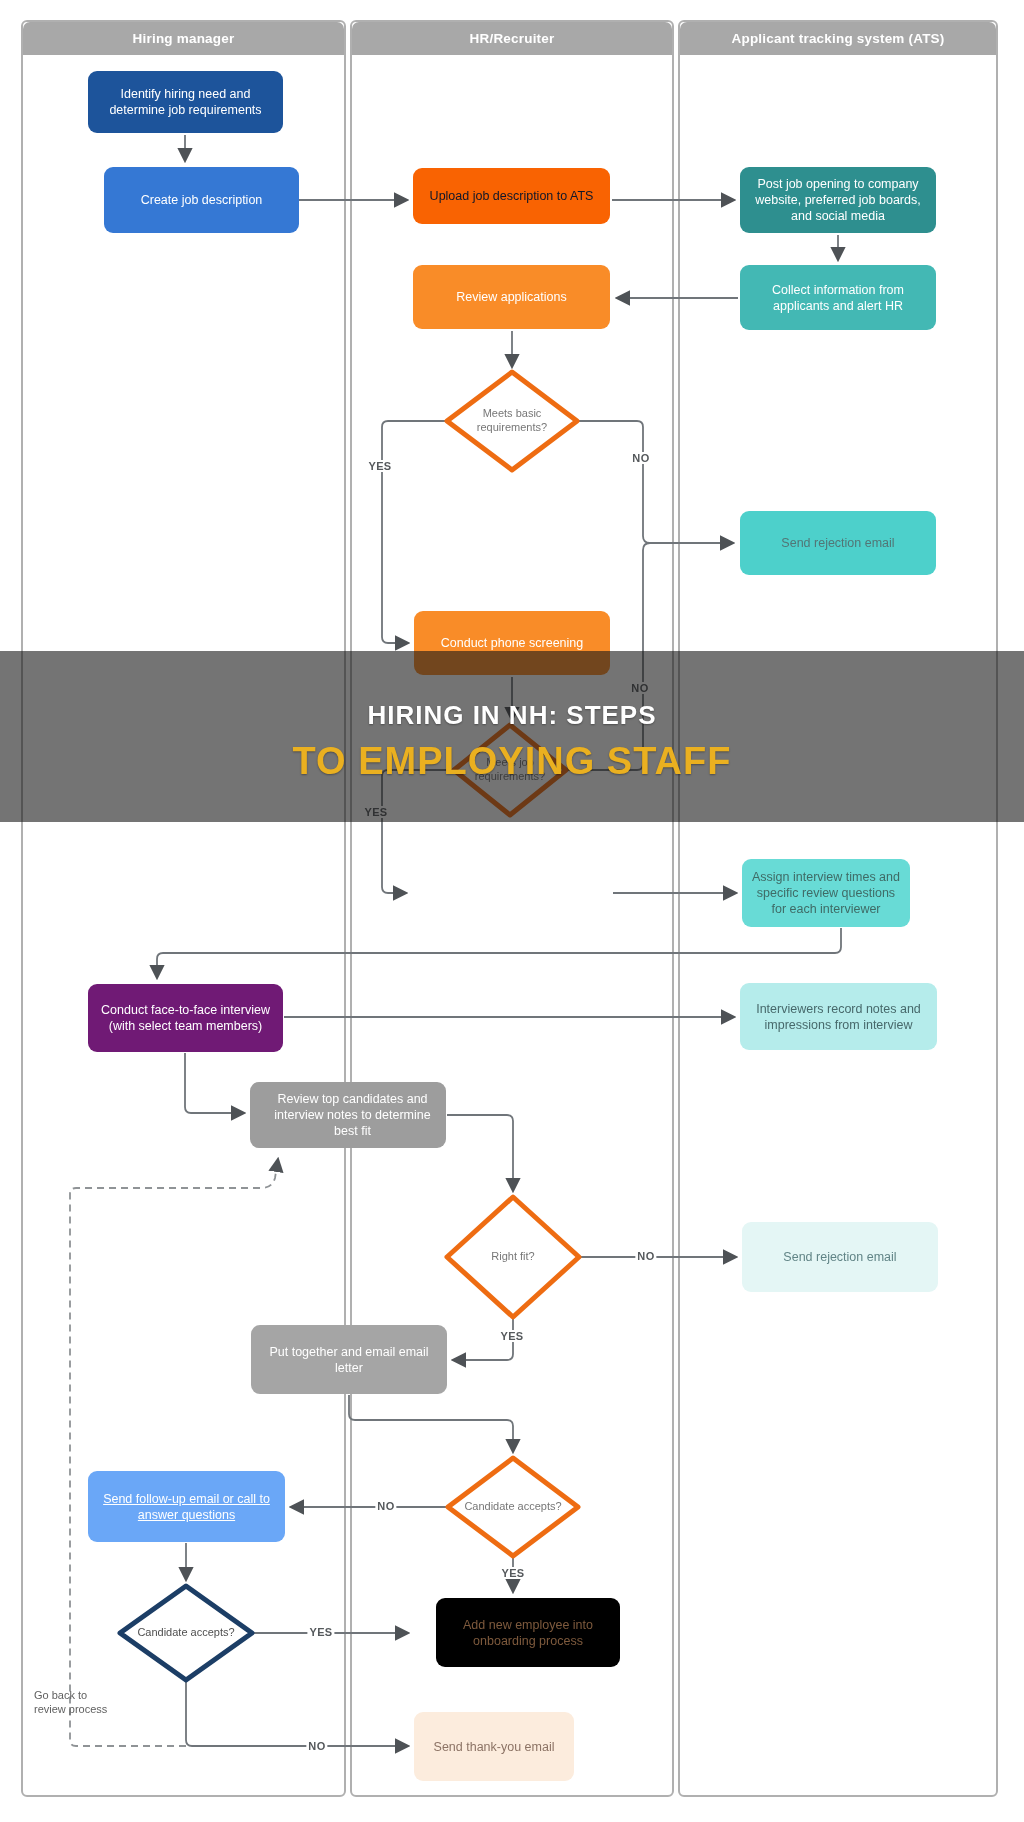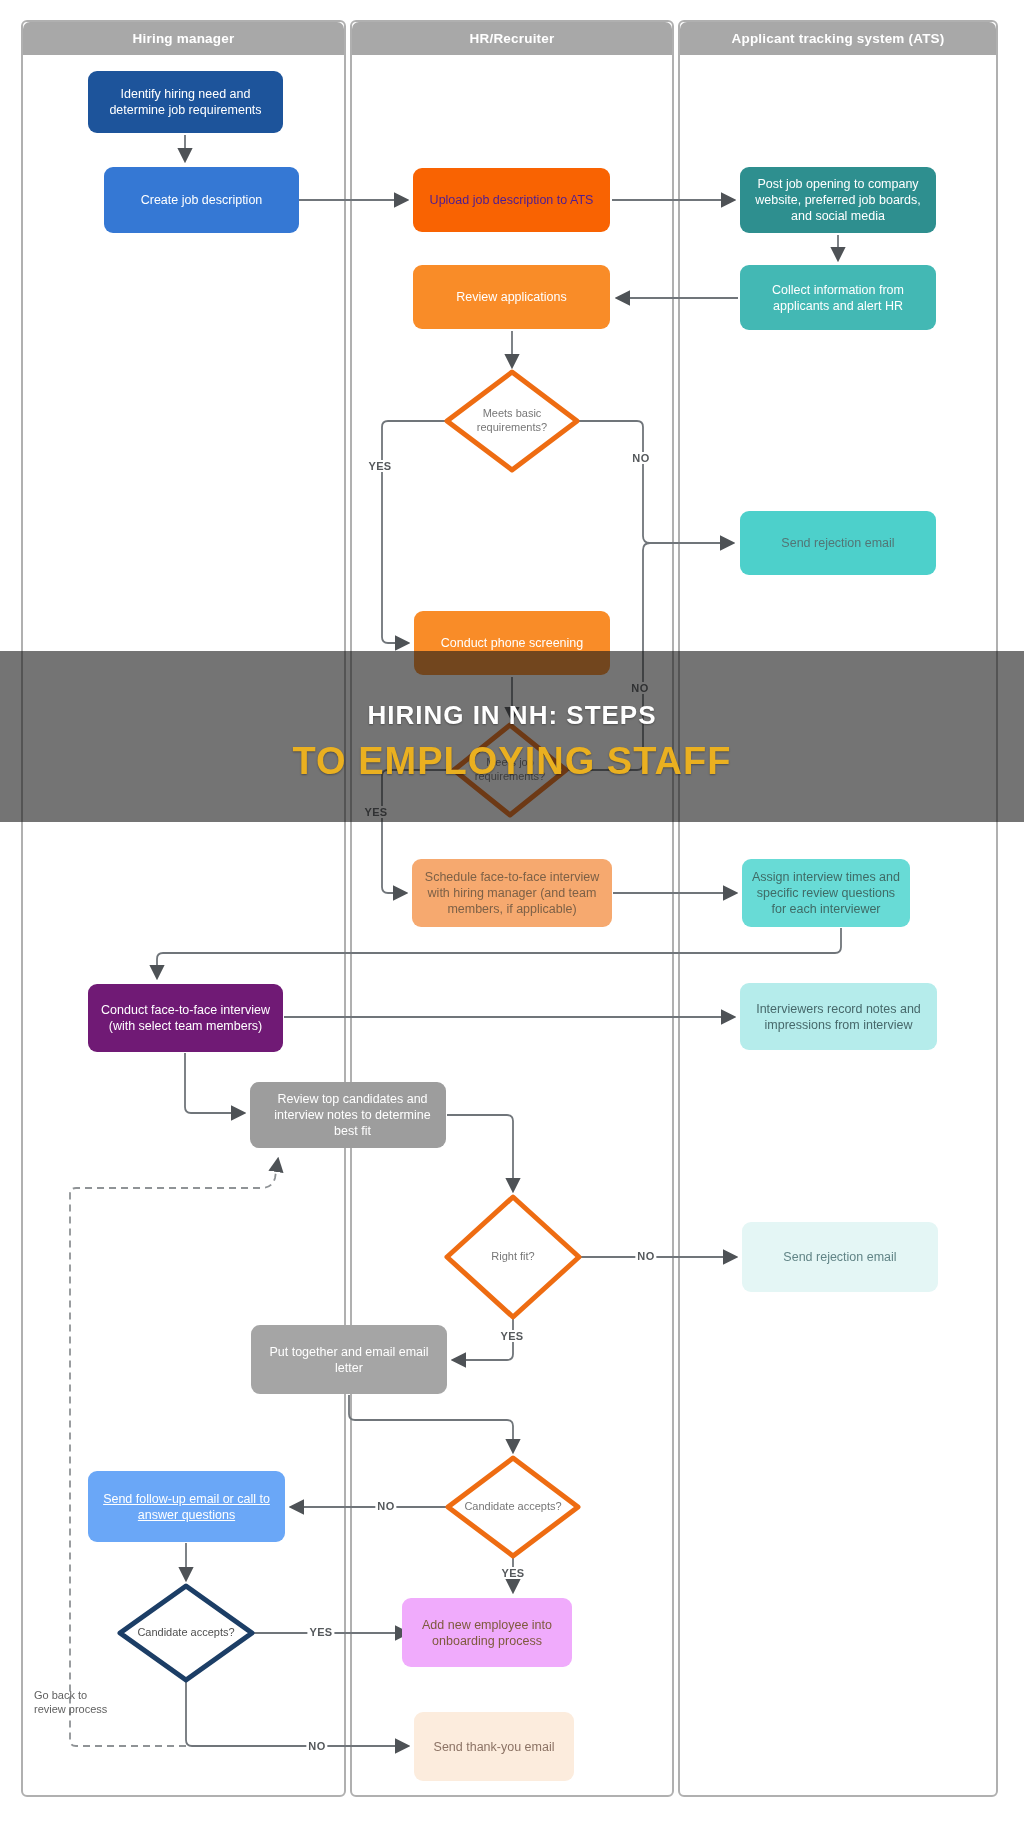--- a/index.html
+++ b/index.html
@@ -83,35 +83,34 @@
         <polygon points="510,725 566,770 510,815 454,770" fill="#ffffff" stroke="#ee6c12" stroke-width="5" stroke-linejoin="round"></polygon>
         <polygon points="513,1197 579,1257 513,1317 447,1257" fill="#ffffff" stroke="#ee6c12" stroke-width="5" stroke-linejoin="round"></polygon>
         <polygon points="513,1458 578,1507 513,1556 448,1507" fill="#ffffff" stroke="#ee6c12" stroke-width="5" stroke-linejoin="round"></polygon>
         <polygon points="186,1586 252,1633 186,1680 120,1633" fill="#ffffff" stroke="#1c3e66" stroke-width="5" stroke-linejoin="round"></polygon>
       </g>
   </svg>
 
   <div class="z-nodes" id="node-layer">
       <div class="node" style="left: 88px; top: 71px; width: 195px; height: 62px; background: rgb(29, 84, 155); color: rgb(255, 255, 255);">Identify hiring need and determine job requirements</div>
       <div class="node" style="left: 88px; top: 167px; width: 195px; height: 66px; background: rgb(53, 120, 212); color: rgb(255, 255, 255); margin-left: 16px;">Create job description</div>
-      <div class="node" style="left: 413px; top: 168px; width: 197px; height: 64px; background: rgb(249, 99, 2); color: #4c1d95;">Upload job description to ATS</div>
+      <div class="node" style="left: 413px; top: 168px; width: 197px; height: 56px; background: rgb(249, 99, 2); color: #0f172a;">Upload job description to ATS</div>
       <div class="node" style="left: 740px; top: 167px; width: 196px; height: 66px; background: rgb(46, 143, 143); color: rgb(255, 255, 255);">Post job opening to company website, preferred job boards, and social media</div>
       <div class="node" style="left: 413px; top: 265px; width: 197px; height: 64px; background: rgb(249, 140, 40); color: rgb(255, 255, 255);">Review applications</div>
       <div class="node" style="left: 740px; top: 265px; width: 196px; height: 65px; background: rgb(67, 184, 180); color: rgb(255, 255, 255);">Collect information from applicants and alert HR</div>
       <div class="node" style="left: 740px; top: 511px; width: 196px; height: 64px; background: rgb(77, 208, 203); color: rgb(82, 118, 118);">Send rejection email</div>
       <div class="node" style="left: 414px; top: 611px; width: 196px; height: 64px; background: rgb(249, 140, 40); color: rgb(255, 255, 255);">Conduct phone screening</div>
-      <div class="node" style="left: 412px; top: 859px; width: 200px; height: 68px; background: rgb(246, 169, 111); color: rgb(125, 97, 71);">Schedule face-to-face interview with hiring manager (and team members, if applicable)</div>
       <div class="node" style="left: 742px; top: 859px; width: 168px; height: 68px; background: rgb(104, 219, 214); color: rgb(63, 107, 102);">Assign interview times and specific review questions for each interviewer</div>
       <div class="node" style="left: 88px; top: 984px; width: 195px; height: 68px; background: #701a75; color: rgb(255, 255, 255);">Conduct face-to-face interview (with select team members)</div>
       <div class="node" style="left: 740px; top: 983px; width: 197px; height: 67px; background: rgb(181, 236, 235); color: rgb(71, 105, 107);">Interviewers record notes and impressions from interview</div>
       <div class="node" style="left: 250px; top: 1082px; width: 196px; height: 66px; background: rgb(157, 157, 157); color: rgb(255, 255, 255); padding-left: 19px;">Review top candidates and interview notes to determine best fit</div>
       <div class="node" style="left: 742px; top: 1222px; width: 196px; height: 70px; background: rgb(228, 246, 245); color: rgb(97, 132, 134);">Send rejection email</div>
       <div class="node" style="left: 251px; top: 1325px; width: 196px; height: 69px; background: rgb(165, 165, 165); color: rgb(255, 255, 255);">Put together and email email letter</div>
       <div class="node" style="left: 88px; top: 1471px; width: 197px; height: 71px; background: rgb(106, 167, 247); color: rgb(255, 255, 255); text-decoration: underline;">Send follow-up email or call to answer questions</div>
-      <div class="node" style="left: 402px; top: 1598px; width: 170px; height: 69px; background: #f0abfc; color: rgb(126, 90, 61);">Add new employee into onboarding process</div>
+      <div class="node" style="left: 436px; top: 1598px; width: 184px; height: 69px; background: #000000; color: rgb(126, 90, 61);">Add new employee into onboarding process</div>
       <div class="node" style="left: 414px; top: 1712px; width: 160px; height: 69px; background: rgb(252, 236, 221); color: rgb(140, 115, 101);">Send thank-you email</div>
       <div class="dlabel" style="left: 512px; top: 421px; width: 110.5px; color: rgb(119, 119, 119);">Meets basic requirements?</div>
       <div class="dlabel" style="left: 510px; top: 770px; width: 95.2px; color: rgb(119, 119, 119);">Meets job requirements?</div>
       <div class="dlabel" style="left: 513px; top: 1257px; width: 112.2px; color: rgb(119, 119, 119);">Right fit?</div>
       <div class="dlabel" style="left: 513px; top: 1507px; width: 110.5px; color: rgb(119, 119, 119);">Candidate accepts?</div>
       <div class="dlabel" style="left: 186px; top: 1633px; width: 112.2px; color: rgb(79, 79, 79);">Candidate accepts?</div>
       <div class="elabel" style="left: 380px; top: 466px;">YES</div>
       <div class="elabel" style="left: 641px; top: 458px;">NO</div>
       <div class="elabel" style="left: 640px; top: 688px;">NO</div>
       <div class="elabel" style="left: 376px; top: 812px;">YES</div>

